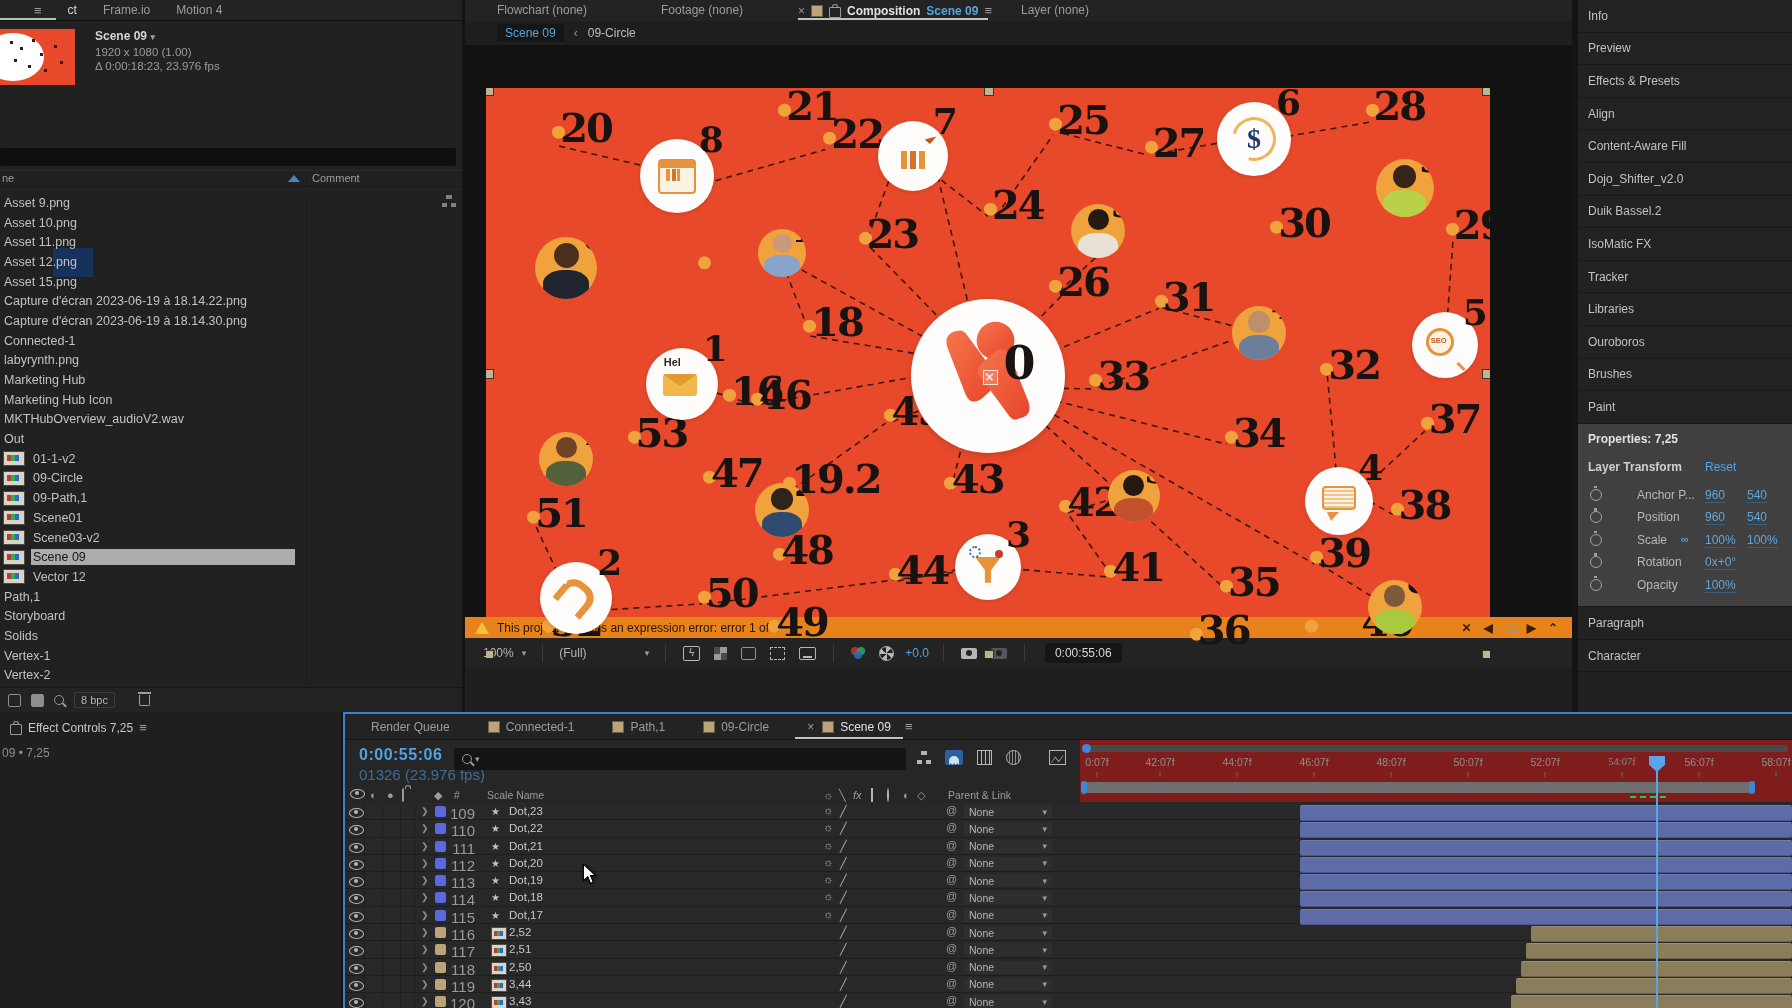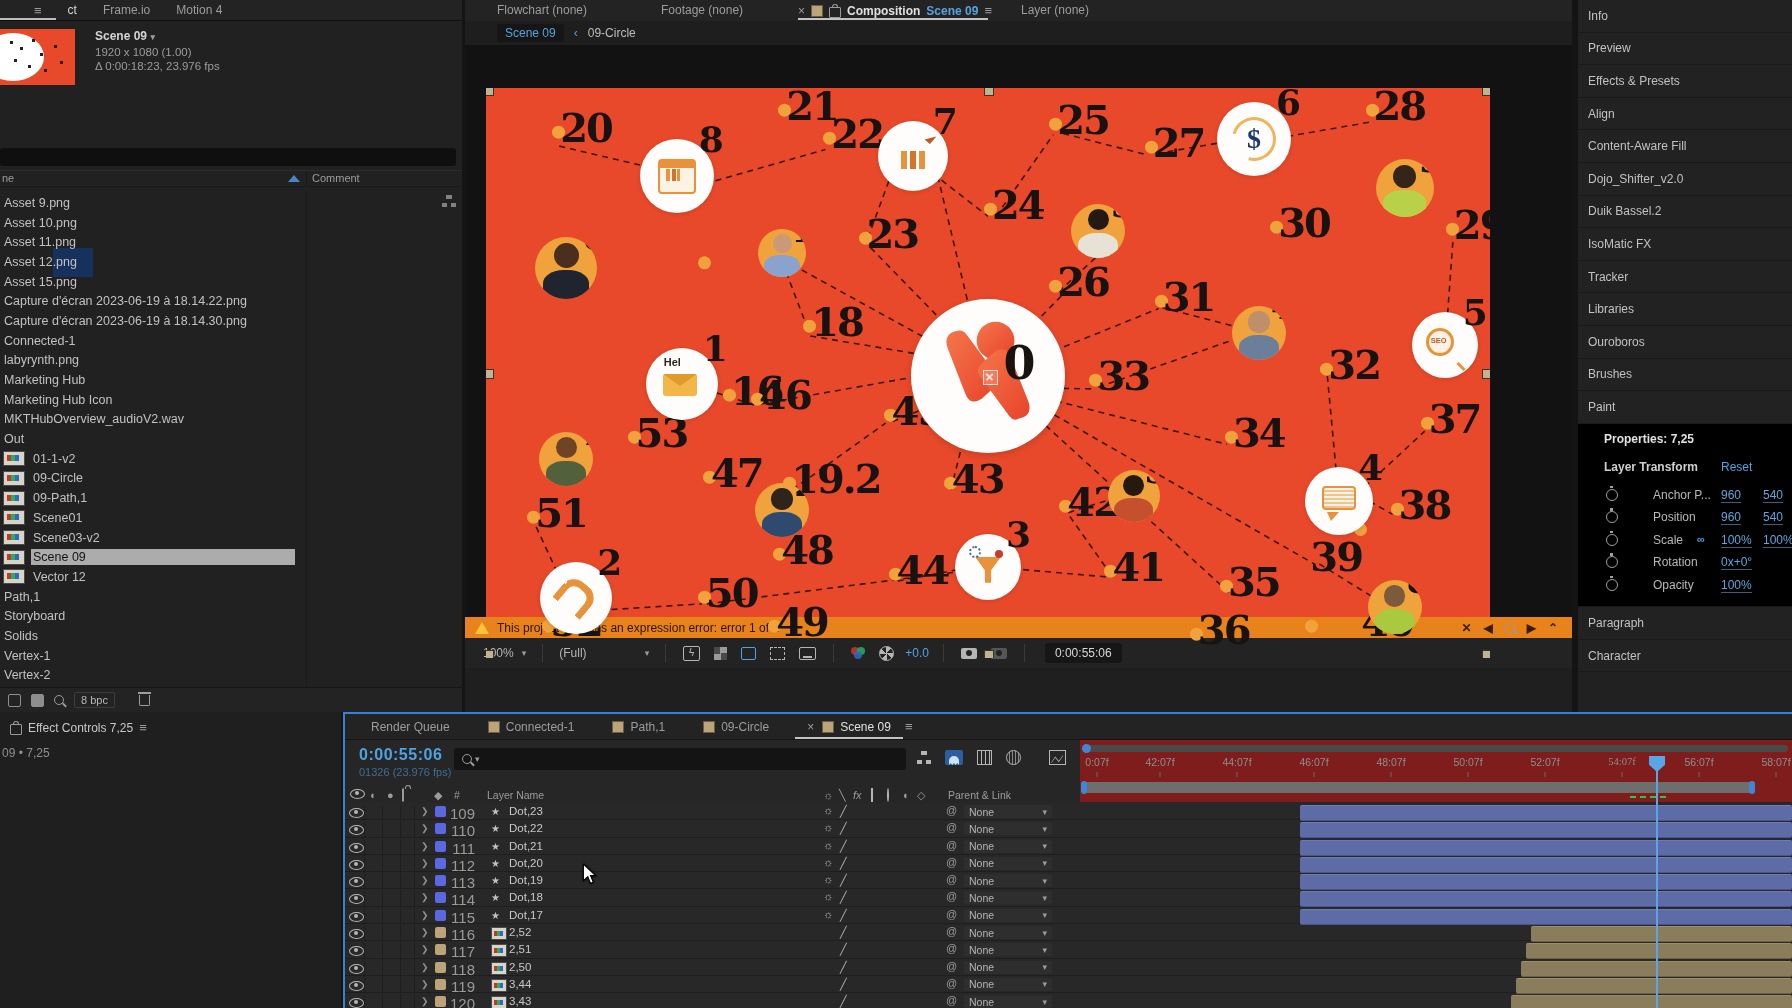--- a/index.html
+++ b/index.html
@@ -136,42 +136,42 @@
   .i-rgb i:nth-child(1){background:#c0392b;left:0;top:0}.i-rgb i:nth-child(2){background:#27ae60;right:0;top:0}.i-rgb i:nth-child(3){background:#2e6bc0;left:3px;bottom:0}
   .i-shutter{width:13px;height:13px;border-radius:50%;border:1.5px solid #b5b5b5;background:conic-gradient(#b5b5b5 0 12%,transparent 0 25%,#b5b5b5 0 37%,transparent 0 50%,#b5b5b5 0 62%,transparent 0 75%,#b5b5b5 0 87%,transparent 0)}
   .exposure{color:#4FA3E3;margin:0 4px}
   .i-cam{width:16px;height:11px;background:#b5b5b5;border-radius:2px;position:relative}
   .i-cam:after{content:'';position:absolute;left:5px;top:2px;width:6px;height:6px;border-radius:50%;background:#232323}
   .i-cam.ghost{opacity:.35}
   #v-tc{background:#161616;border-radius:3px;padding:3px 10px;color:#d8d8d8;margin-left:10px}
   
   #rightpanel{left:1578px;top:0;width:214px;height:712px;background:#212121}
   .rp-item{height:31.6px;border-bottom:1px solid #191919;display:flex;align-items:center;padding-left:10px;color:#c2c2c2;background:#222}
-  #rp-props{border-bottom:1px solid #191919;background:#000000;padding:8px 0 10px 16px}
+  #rp-props{border-bottom:1px solid #191919;background:#404040;padding:8px 0 10px 0}
   #rp-props .ptitle{color:#e2e2e2;font-weight:bold;padding-left:10px}
   #rp-transform{position:relative;margin-top:14px}
   #rp-transform .ttl{color:#cfcfcf;font-weight:bold;padding-left:10px}
   #rp-transform .reset{position:absolute;left:127px;top:0;color:#4FA3E3}
   .tr-row{position:relative;height:20.5px;margin-top:2px}
   .tr-row .sw{position:absolute;left:12px;top:3px;width:10px;height:10px;border:1.3px solid #a0a0a0;border-radius:50%}
   .tr-row .sw:before{content:'';position:absolute;left:2.5px;top:-4px;width:3px;height:2.5px;background:#a0a0a0}
   .tr-row .lbl{position:absolute;left:59px;top:2px;color:#b8b8b8}
   .tr-row .v1{position:absolute;left:127px;top:2px;color:#5ea6dc;border-bottom:1px solid #3c607c;padding-bottom:0px}
   .tr-row .v2{position:absolute;left:169px;top:2px;color:#5ea6dc;border-bottom:1px solid #3c607c}
   .tr-row .lnk{position:absolute;left:103px;top:2px;color:#4FA3E3;font-weight:bold;font-size:11px}
   
   #timeline{left:343px;top:712px;width:1449px;height:296px;background:#262626;border-top:2px solid #3E7FD2;border-left:2px solid #3E7FD2;box-sizing:border-box}
   #t-tabs{position:absolute;left:0;top:0;width:100%;height:26px;background:#232323;border-bottom:1px solid #151515;display:flex;align-items:center;gap:34px;padding-left:24px;box-sizing:border-box}
   .t-tab{display:flex;align-items:center;gap:6px;color:#9c9c9c;white-space:nowrap;position:relative;padding:4px 2px}
   .t-tab .x{color:#9c9c9c;margin-right:2px}
   .t-tab.active{color:#e0e0e0}
   .t-tab.active:after{content:'';position:absolute;left:-10px;right:-10px;bottom:-1px;height:2px;background:#c2c2c2}
   #t-controls{position:absolute;left:0;top:26px;width:735px;height:48px}
   #t-tc{position:absolute;left:14px;top:6px;color:#4FA3E3;font-weight:bold;font-size:16px;letter-spacing:.5px}
-  #t-frame{position:absolute;left:14px;top:26px;color:#3d6e96;font-size:11px}
+  #t-frame{position:absolute;left:14px;top:26px;color:#3d6e96;font-size:15px}
   #t-search{position:absolute;left:109px;top:8px;width:452px;height:22px;background:#141414;border-radius:3px;display:flex;align-items:center;padding-left:8px;box-sizing:border-box;gap:3px}
   .i-mag{width:8px;height:8px;border:1.5px solid #9a9a9a;border-radius:50%;position:relative;display:inline-block}
   .i-mag:after{content:'';width:5px;height:1.5px;background:#9a9a9a;position:absolute;right:-4px;bottom:-1px;transform:rotate(45deg)}
   #t-ctl-icons{position:absolute;left:572px;top:10px;display:flex;gap:14px;align-items:center}
   .i-flow{position:relative;width:14px;height:13px}
   .i-flow:before{content:'';position:absolute;top:0;left:4px;width:6px;height:4px;background:#b5b5b5}
   .i-flow:after{content:'';position:absolute;bottom:0;left:0;width:5px;height:4px;background:#b5b5b5;box-shadow:9px 0 0 #b5b5b5}
   .i-shybox{width:18px;height:15px;background:#2D5E9E;border-radius:2px;display:flex;align-items:flex-end;justify-content:center}
   .i-ghost{width:10px;height:9px;background:#cfe3f7;border-radius:5px 5px 0 0;clip-path:polygon(0 0,100% 0,100% 100%,83% 78%,66% 100%,50% 78%,33% 100%,16% 78%,0 100%)}
   .i-ghost.gray{background:#b0b0b0}
@@ -560,21 +560,21 @@
           <div class="cnum" style="left: 93.5%; top: 59.5%;">
             <span class="dotpoint"></span>
             <span class="numeral">37</span>
           </div>
 
           <div class="cnum" style="left: 90.5%; top: 74.5%;">
             <span class="dotpoint"></span>
             <span class="numeral">38</span>
           </div>
 
-          <div class="cnum" style="left: 82.5%; top: 83%; flex-direction: column;">
+          <div class="cnum" style="left: 82.5%; top: 83%;">
             <span class="dotpoint"></span>
             <span class="numeral">39</span>
           </div>
 
           <div class="cnum" style="left: 82%; top: 95%; gap: 48px;">
             <span class="dotpoint"></span>
             <span class="numeral">40</span>
           </div>
 
           <div class="cnum" style="left: 62%; top: 85.5%;">
@@ -1057,21 +1057,21 @@
       <div id="t-cache"></div>
     </div>
 
     <div id="t-colhead">
       <span class="ch" style="left:5px"><span class="i-eye"></span></span>
       <span class="ch hicon" style="left:24px">◖</span>
       <span class="ch hicon" style="left:42px">●</span>
       <span class="ch" style="left:57px"><span class="lockbadge"></span></span>
       <span class="ch hicon" style="left:89px">◆</span>
       <span class="ch" style="left:109px">#</span>
-      <span class="ch" style="left:142px">Layer Name</span>
+      <span class="ch" style="left:142px">Scale Name</span>
       <span class="ch" style="left:458px"><span class="i-ghost gray"></span></span>
       <span class="ch hicon" style="left:478px">☼</span>
       <span class="ch hicon" style="left:494px">╲</span>
       <span class="ch hicon" style="left:508px;font-style:italic">fx</span>
       <span class="ch" style="left:526px"><span class="i-film" style="width:9px;height:9px"></span></span>
       <span class="ch" style="left:542px"><span class="i-blur" style="width:9px;height:9px"></span></span>
       <span class="ch hicon" style="left:558px">◐</span>
       <span class="ch hicon" style="left:572px">◇</span>
       <span class="ch" style="left:603px">Parent &amp; Link</span>
     </div>

